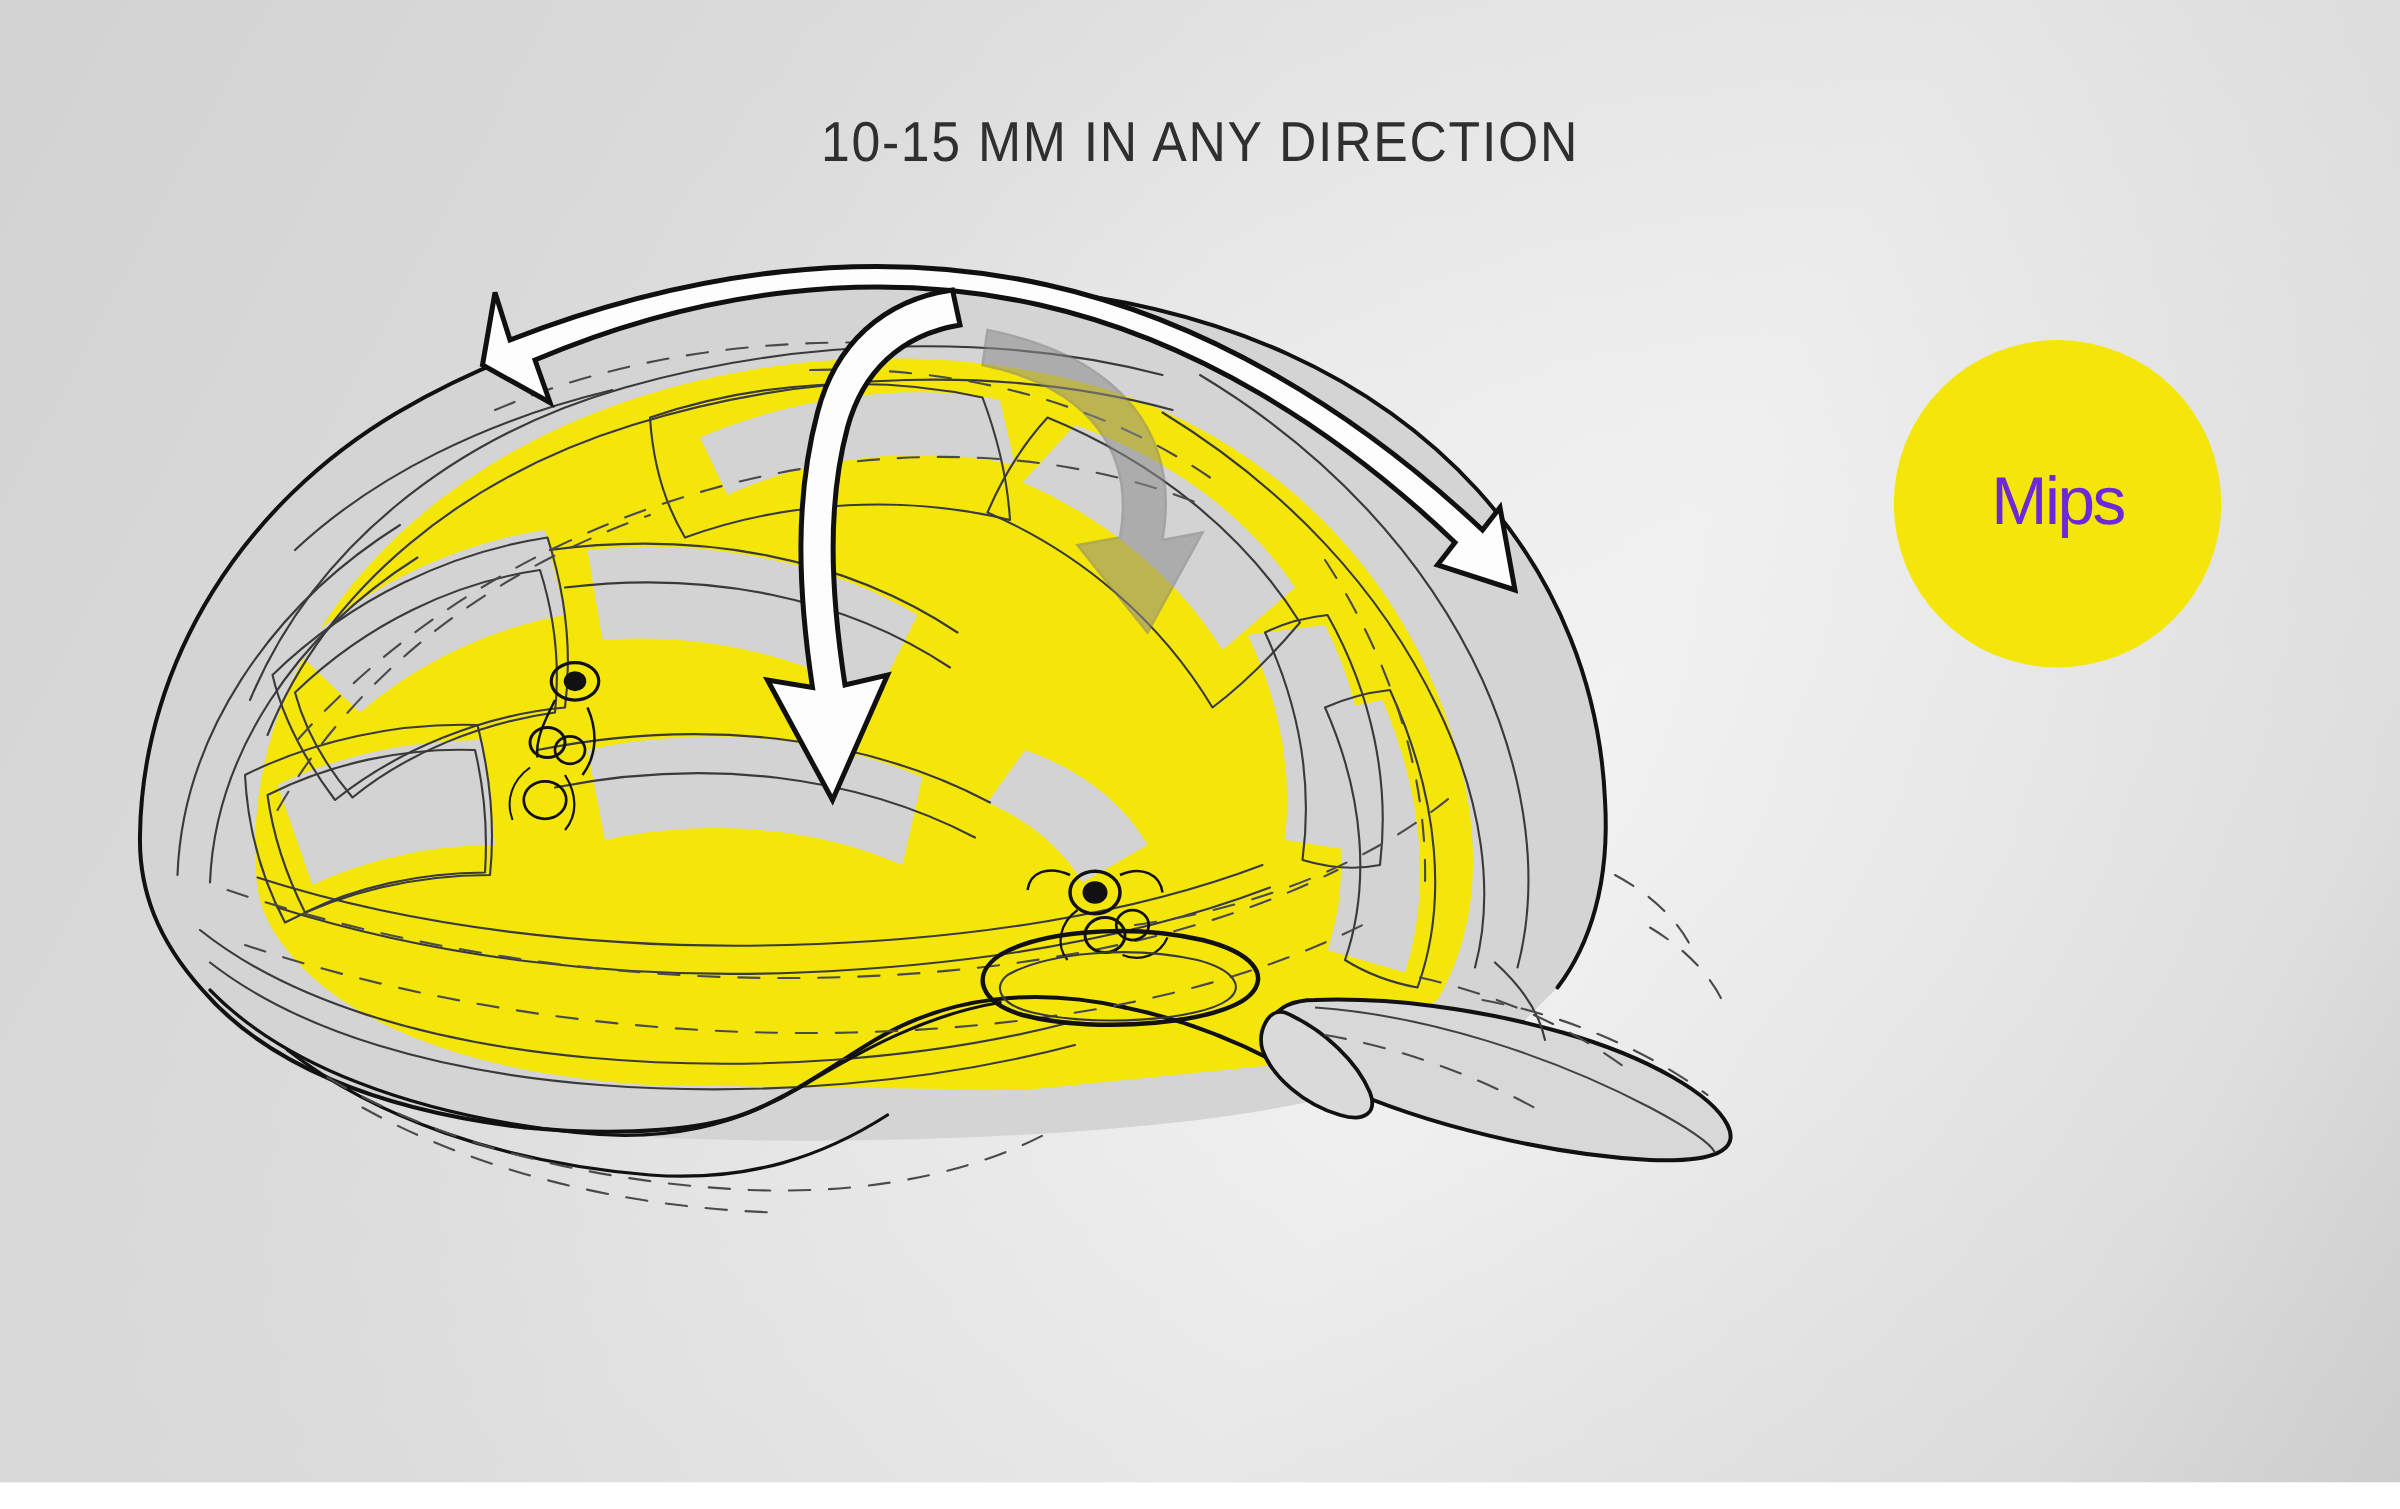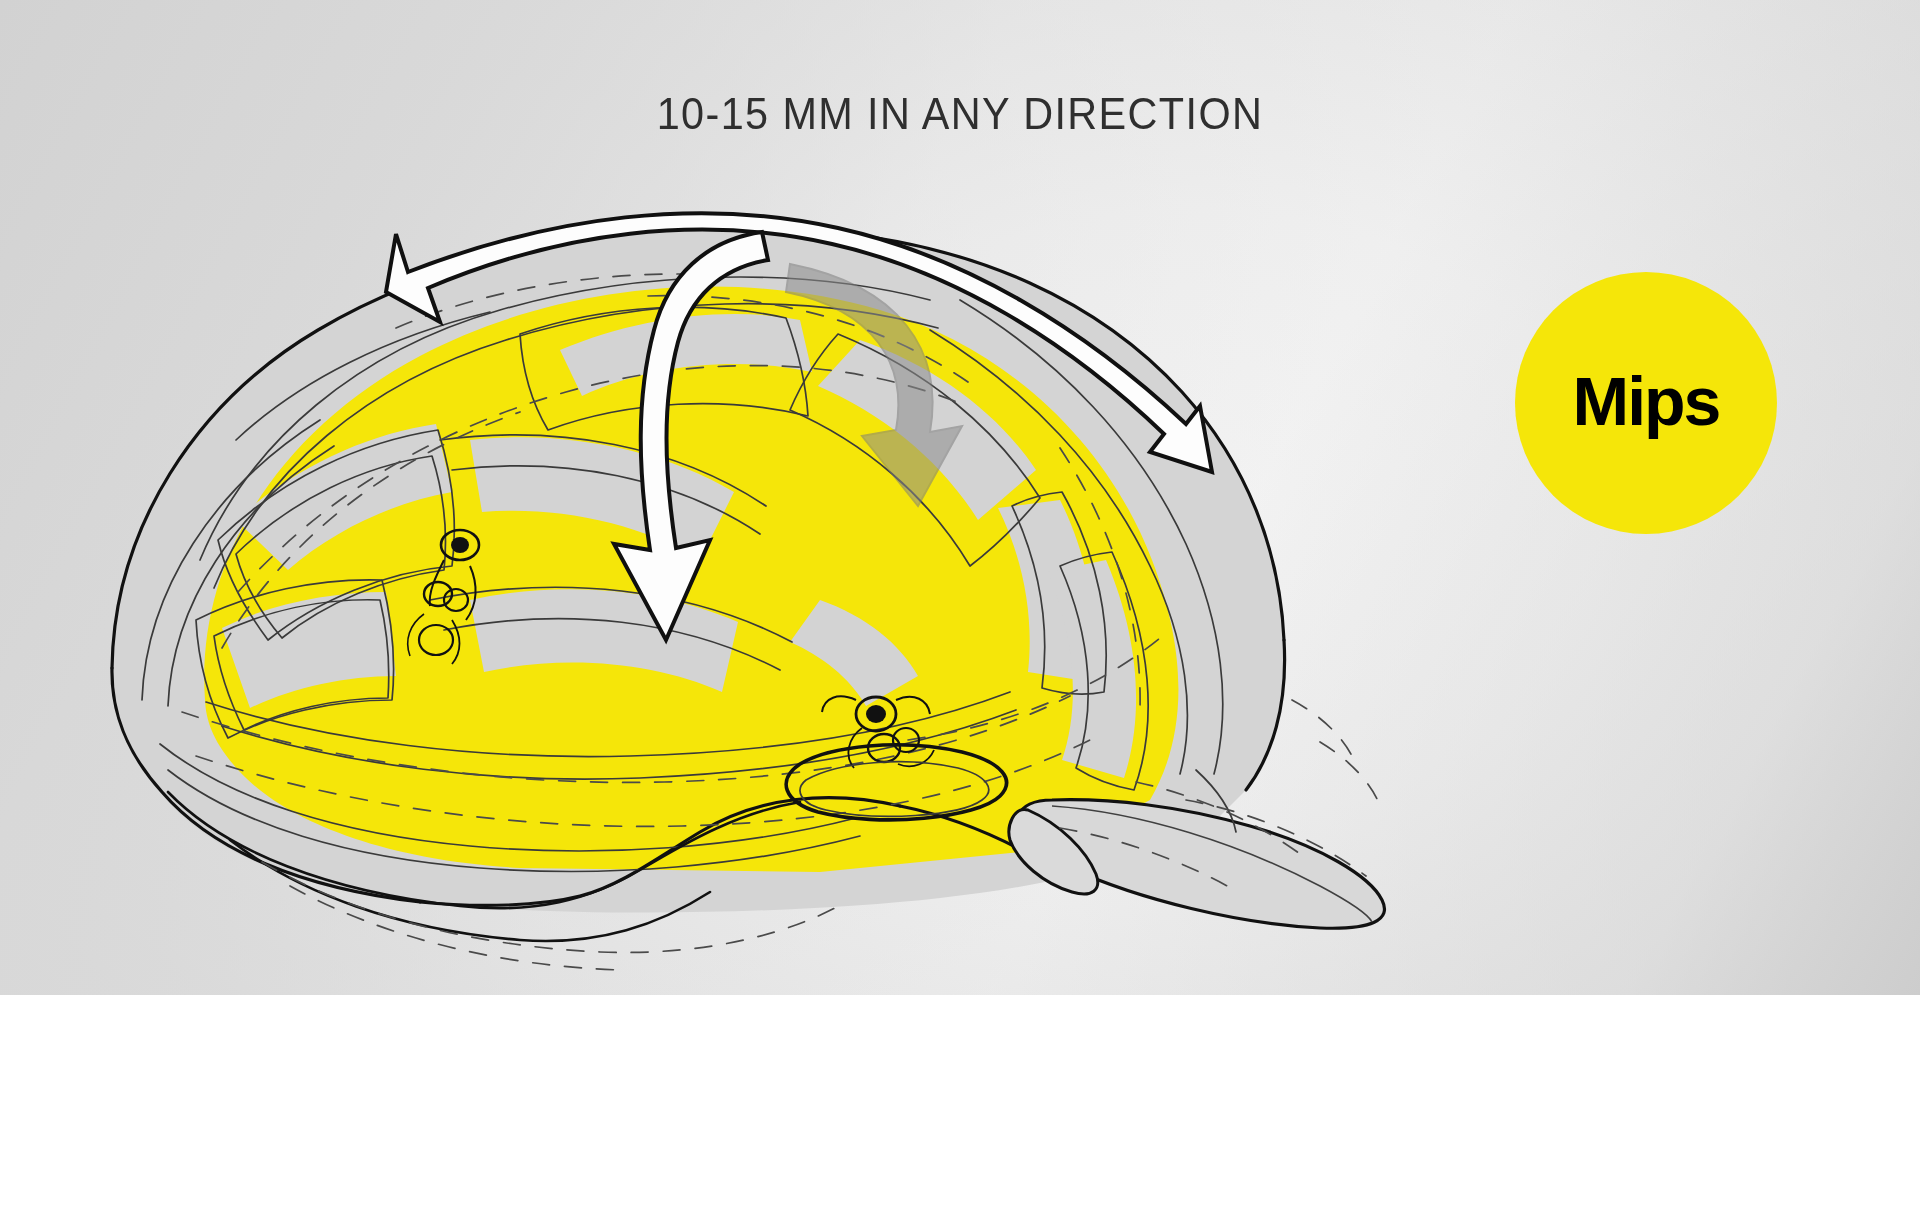--- a/index.html
+++ b/index.html
@@ -7,21 +7,21 @@
     margin: 0;
     padding: 0;
     background: #ffffff;
   }
   body {
     font-family: "Liberation Sans", sans-serif;
   }
   #stage {
     position: relative;
     width: 1920px;
-    height: 995px;
+    height: 1186px;
     overflow: hidden;
     background:
       radial-gradient(ellipse 1500px 1100px at 62% 52%, #f2f2f2 0%, #eeeeee 28%, #e2e2e2 60%, #d6d6d6 88%, #cfcfcf 100%);
   }
   #stage::before {
     content: "";
     position: absolute;
     inset: 0;
     background: linear-gradient(118deg, #d2d2d2 0%, #d8d8d8 18%, rgba(226,226,226,0.35) 42%, rgba(245,245,245,0.18) 62%, rgba(214,214,214,0.55) 88%, #cdcdcd 100%);
     pointer-events: none;
@@ -51,24 +51,24 @@
     width: 262px;
     height: 262px;
     border-radius: 50%;
     background: #f5e609;
     display: flex;
     align-items: center;
     justify-content: center;
   }
   .mips-badge-label {
     font-family: "Liberation Sans", sans-serif;
-    font-weight: bold;
-    font-size: 68px;
+    font-weight: normal;
+    font-size: 54px;
     letter-spacing: -2px;
-    color: #000000;
+    color: #6d28d9;
     line-height: 1;
     transform: translateY(-2px);
   }
 
   svg.art {
     position: absolute;
     left: 0;
     top: 0;
     width: 1920px;
     height: 1207px;

